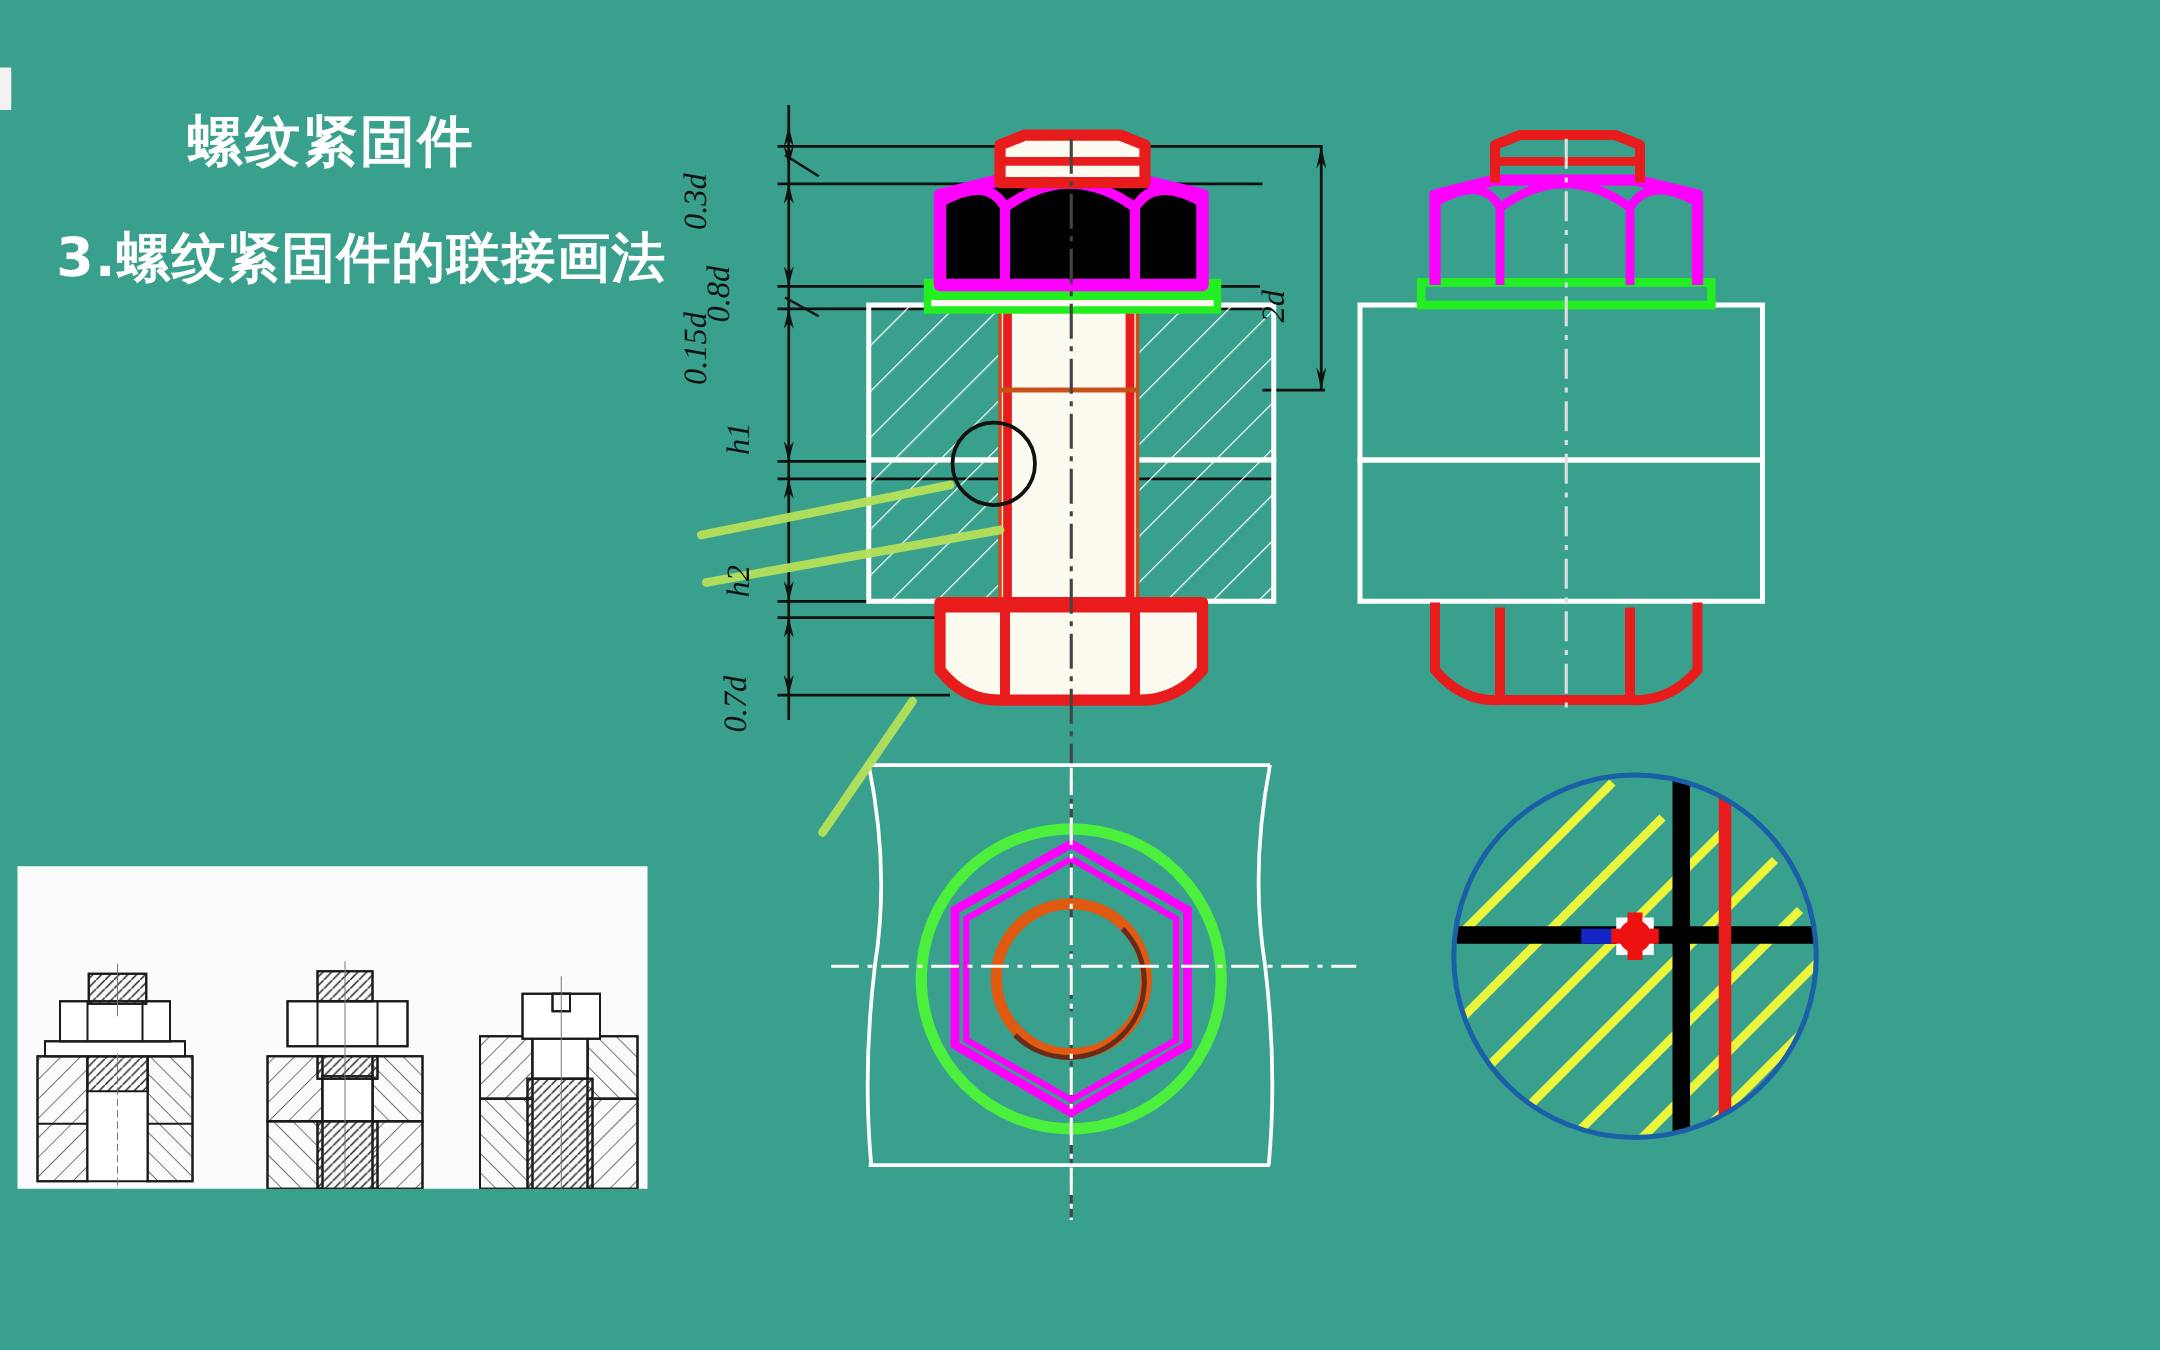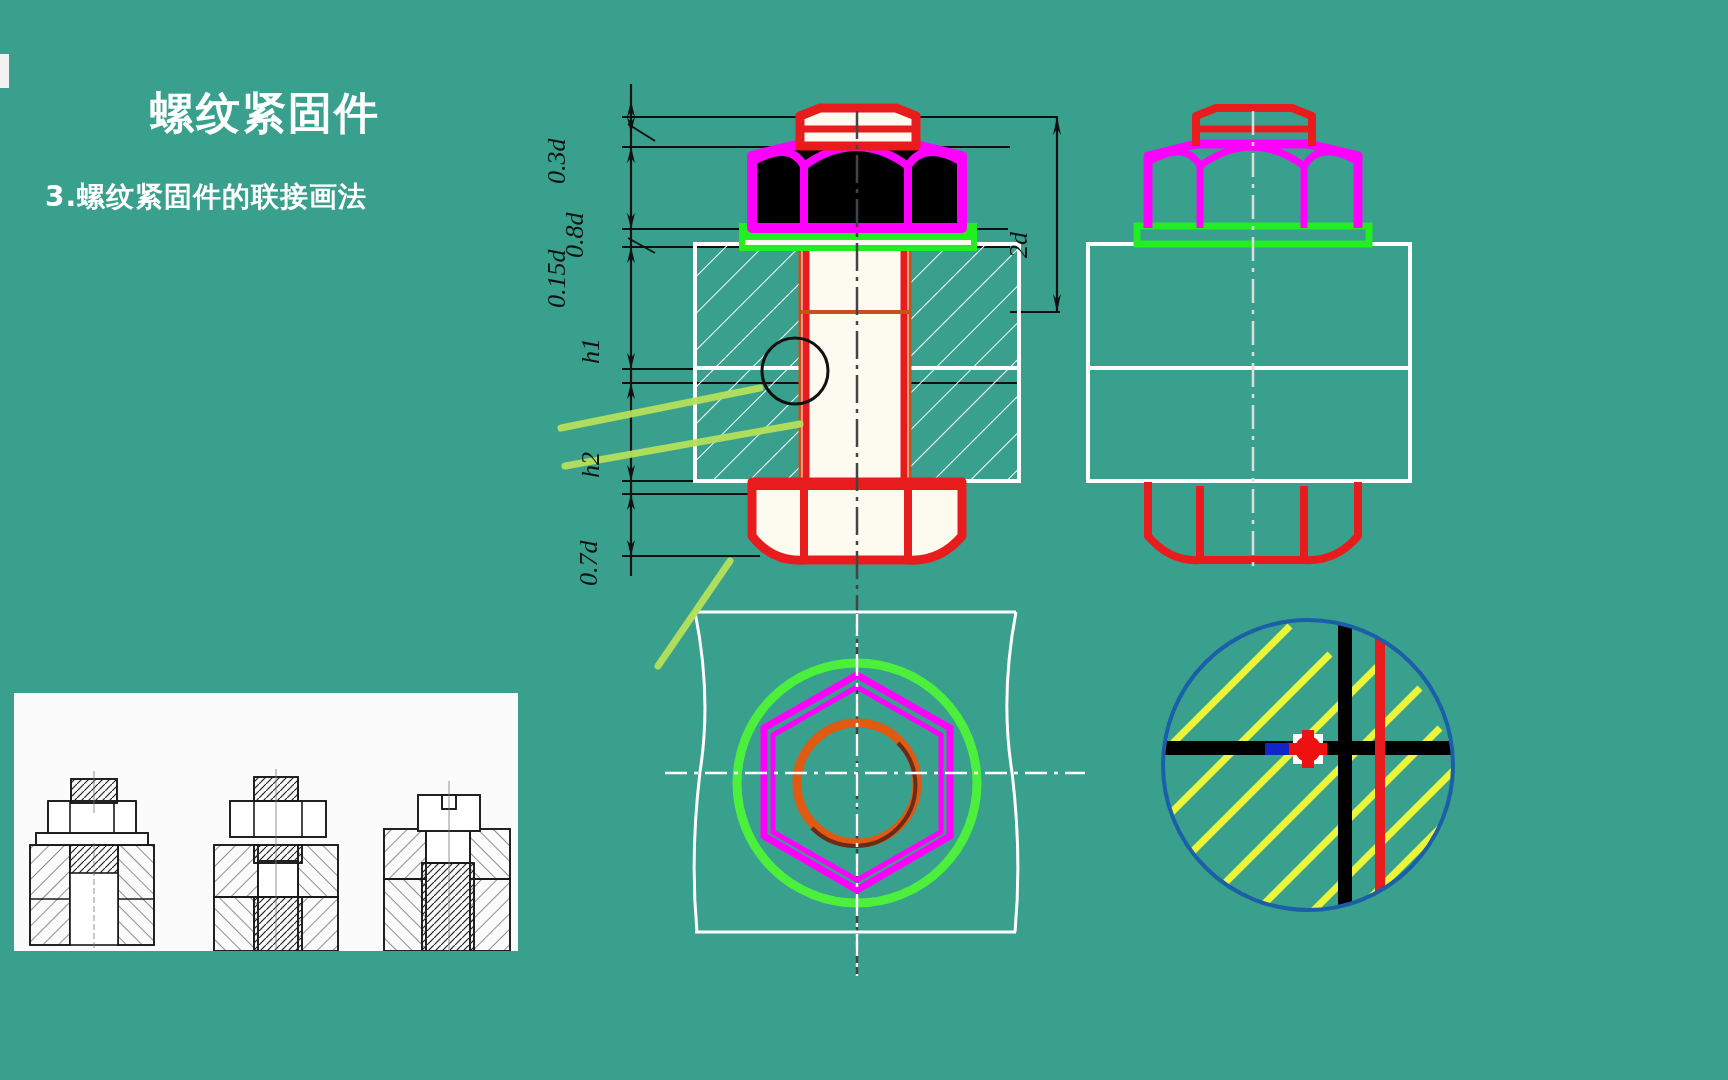--- a/index.html
+++ b/index.html
@@ -14,21 +14,21 @@
 
   
   #title-main{
     position:absolute;left:150px;top:68px;
     font-size:44px;font-weight:bold;color:#ffffff;
     letter-spacing:2px;
     font-family:"DejaVu Sans","Liberation Sans",sans-serif;
   }
   #title-sub{
     position:absolute;left:45px;top:162px;
-    font-size:28px;font-weight:bold;color:#ffffff;
+    font-size:43px;font-weight:bold;color:#ffffff;
     letter-spacing:1px;
     font-family:"DejaVu Sans","Liberation Sans",sans-serif;
   }
   #corner-mark{
     position:absolute;left:0px;top:38px;width:9px;height:34px;
     background:#f2f2f2;
   }
 
   
   #ref-panel{

